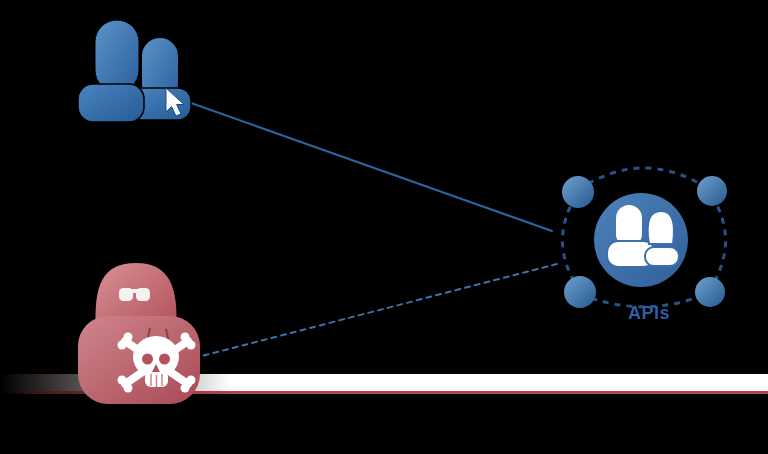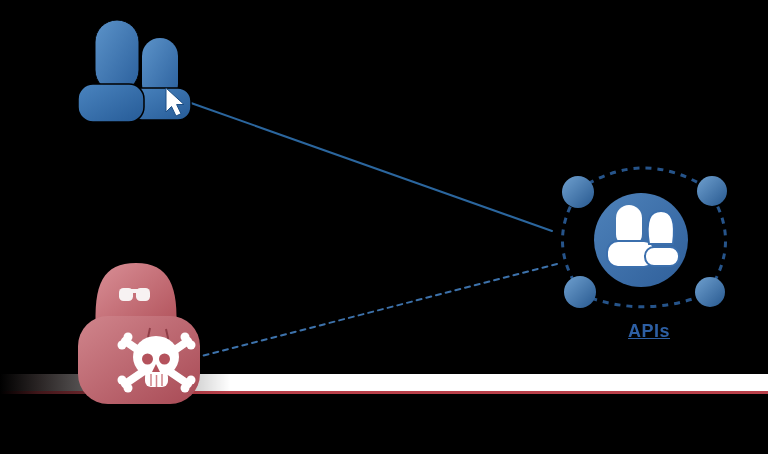--- a/index.html
+++ b/index.html
@@ -5,23 +5,23 @@
   html,body{margin:0;padding:0;background:#000;}
   .stage{position:relative;width:768px;height:454px;background:#000;overflow:hidden;
          font-family:"Liberation Sans",sans-serif;}
   .white-band{position:absolute;left:0;top:374px;width:768px;height:17px;z-index:1;
     background:linear-gradient(to right, rgba(255,255,255,0) 0%, rgba(230,200,200,0.18) 5%,
                rgba(255,255,255,0.55) 18%, #ffffff 30%, #ffffff 100%);}
   .red-line{position:absolute;left:0;top:391px;width:768px;height:3px;z-index:1;
     background:linear-gradient(to right, rgba(185,64,74,0) 0%, rgba(185,64,74,0.35) 5%,
                rgba(185,64,74,0.8) 18%, #b9404a 30%, #b9404a 100%);}
   .diagram-svg{position:absolute;left:0;top:0;z-index:2;}
-  .apis-label{position:absolute;left:609px;top:321px;width:80px;z-index:3;
+  .apis-label{position:absolute;left:609px;top:303px;width:80px;z-index:3;
     text-align:center;font-size:18px;font-weight:700;letter-spacing:0.5px;
-    color:#2d5fa4;text-decoration:underline;}
+    color:#2d5fa4;}
 </style>
 </head>
 <body>
 
 <div class="stage">
 
   <div class="white-band"></div>
   <div class="red-line"></div>
 
   <svg class="diagram-svg" width="768" height="454" viewBox="0 0 768 454">

